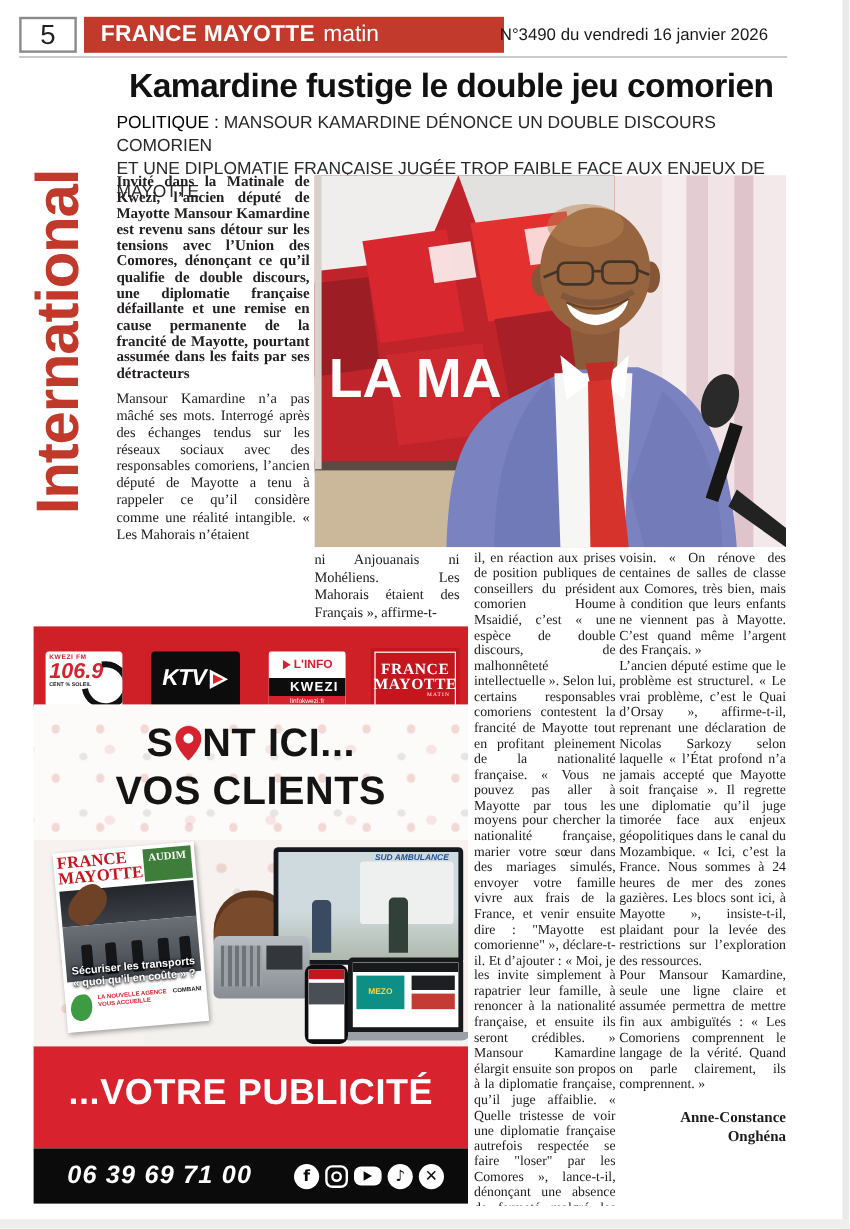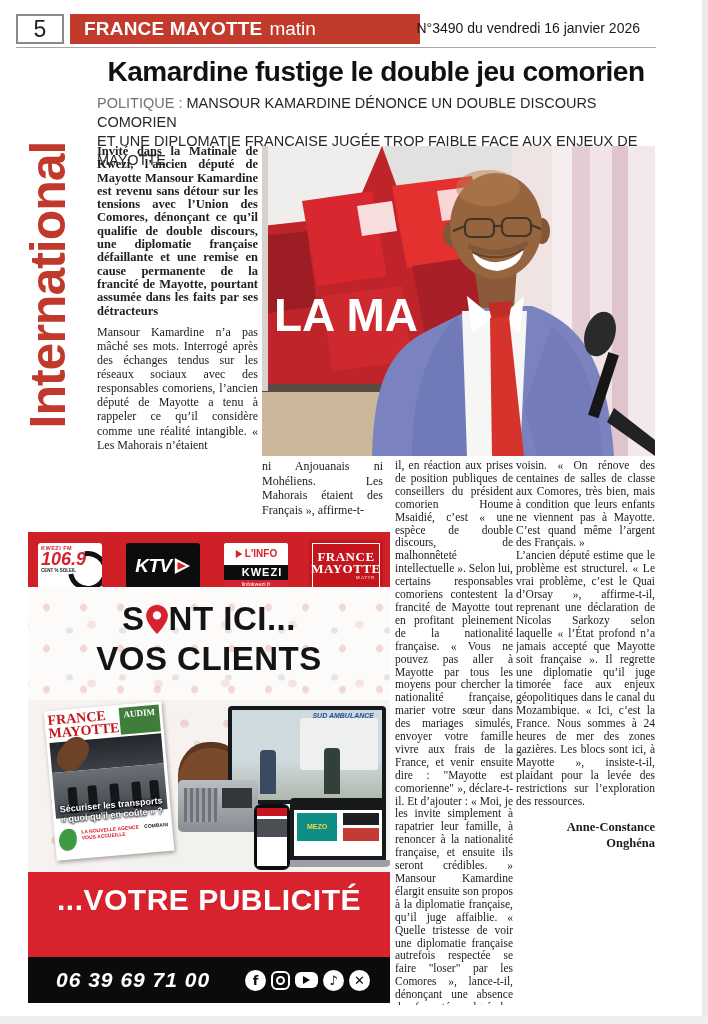--- a/index.html
+++ b/index.html
@@ -25,40 +25,40 @@
   .section-label{position:absolute;left:-147px;top:255px;width:390px;height:60px;
                  transform:rotate(-90deg);font-family:"Liberation Sans",sans-serif;font-weight:bold;
                  font-size:50px;letter-spacing:-1px;color:#c0392b;text-align:center;line-height:60px;}
 
   
   .headline{position:absolute;left:97px;top:56px;width:558px;margin:0;text-align:center;
             font-family:"Liberation Sans",sans-serif;font-weight:bold;font-size:28px;
             letter-spacing:-.5px;color:#111;}
   .kicker{position:absolute;left:97px;top:94px;width:560px;font-family:"Liberation Sans",sans-serif;
           font-size:14.5px;line-height:19px;color:#28282a;}
-  .kicker .red{color:#737373;}
+  .kicker .red{color:#000000;}
 
   
   .col{position:absolute;text-align:justify;font-size:11.5px;line-height:12.9px;color:#1b1b1b;}
   .col p{margin:0;}
   .col1{left:97px;top:145px;width:161px;height:377px;}
   .col1 .lead{font-weight:bold;font-size:12.5px;line-height:13.3px;color:#23201f;}
   .col1 .p2{margin-top:7px;font-size:12px;line-height:14.1px;}
   .col2{left:262px;top:459px;width:121px;height:58px;font-size:12px;line-height:14.5px;}
   .col3{left:395px;top:459px;width:118px;height:546px;overflow:hidden;}
   .col4{left:516px;top:459px;width:139px;height:546px;overflow:hidden;}
   .byline{margin-top:12px !important;text-align:right;font-weight:bold;font-size:12.5px;line-height:16px;}
 
   
   .photo{position:absolute;left:262px;top:146px;width:393px;height:370px;margin:0;overflow:hidden;}
 
   
   .ad{position:absolute;left:28px;top:520px;width:362px;height:483px;font-family:"Liberation Sans",sans-serif;}
-  .ad-banner{position:absolute;left:0;top:12px;width:362px;height:67px;background:#cf2027;
-             display:flex;align-items:center;justify-content:space-between;padding:0 10px;box-sizing:border-box;}
+  .ad-banner{position:absolute;left:0;top:2px;width:362px;height:67px;background:#cf2027;
+             display:flex;align-items:flex-end;justify-content:space-between;padding:0 10px;box-sizing:border-box;}
   .logo{box-sizing:border-box;flex:none;}
   .logo-kwezifm{width:64px;height:46px;background:#fff;border-radius:3px;position:relative;padding:2px 3px;overflow:hidden;}
   .logo-kwezifm .t{font-size:5.5px;font-weight:bold;color:#d6212e;letter-spacing:.5px;}
   .logo-kwezifm .f{font-size:18px;font-weight:bold;font-style:italic;color:#d6212e;line-height:17px;}
   .logo-kwezifm .s{font-size:4.5px;font-weight:bold;color:#222;}
   .logo-kwezifm .swirl{position:absolute;right:-6px;top:8px;width:30px;height:30px;border:5px solid #111;
                        border-left-color:transparent;border-radius:50%;transform:rotate(35deg);}
   .logo-ktv{width:74px;height:46px;background:#0c0c0c;border-radius:3px;display:flex;align-items:center;
             justify-content:center;gap:1px;}
   .logo-ktv .k{color:#fff;font-weight:bold;font-style:italic;font-size:19px;letter-spacing:-.5px;}
@@ -134,21 +134,21 @@
   .lap-screen{width:96px;height:62px;background:#17191b;border-radius:4px 4px 0 0;padding:4px;box-sizing:border-box;}
   .lap-page{position:relative;width:100%;height:100%;background:#fff;overflow:hidden;}
   .lap-nav{height:8px;background:#17191b;}
   .lap-hero{position:absolute;left:3px;top:11px;width:40px;height:28px;background:#0e8f86;}
   .lap-hero span{display:block;text-align:center;color:#ffd23e;font-weight:bold;font-size:7px;margin-top:10px;}
   .lap-b1{position:absolute;right:3px;top:11px;width:36px;height:12px;background:#1d1f22;}
   .lap-b2{position:absolute;right:3px;top:26px;width:36px;height:13px;background:#c43a34;}
   .lap-base{width:108px;height:7px;background:#9aa0a5;border-radius:0 0 8px 8px;margin-left:-6px;}
 
   .ad-red{position:absolute;left:0;top:352px;width:362px;height:85px;background:#d8232e;color:#fff;
-          text-align:center;box-sizing:border-box;padding-top:12px;}
+          text-align:center;box-sizing:border-box;padding-top:23px;}
   .ad-red .t1{font-weight:800;font-size:30px;line-height:32px;letter-spacing:.5px;}
   .ad-red .t2{font-weight:400;font-size:24px;line-height:30px;letter-spacing:4px;opacity:.95;}
   .ad-black{position:absolute;left:0;top:437px;width:362px;height:46px;background:#0b0b0b;color:#fff;
             display:flex;align-items:center;justify-content:space-between;padding:0 20px 0 28px;box-sizing:border-box;}
   .ad-phone{font-weight:bold;font-size:21px;letter-spacing:1px;font-style:italic;}
   .socials{display:flex;align-items:center;gap:5px;}
   .sicon{width:21px;height:21px;border-radius:50%;background:#fff;color:#0b0b0b;display:flex;
          align-items:center;justify-content:center;font-weight:bold;font-size:13px;
          font-family:"DejaVu Sans",sans-serif;}
   .sicon.insta{background:transparent;border:2px solid #fff;border-radius:6px;width:15px;height:15px;position:relative;}
@@ -237,20 +237,21 @@
 
   <div class="col col2">
     <p>ni Anjouanais ni Mohéliens. Les Mahorais étaient des Français », affirme-t-</p>
   </div>
   <div class="col col3">
     <p>il, en réaction aux prises de position publiques de conseillers du président comorien Houme Msaidié, c’est « une espèce de double discours, de malhonnêteté intellectuelle ». Selon lui, certains responsables comoriens contestent la francité de Mayotte tout en profitant pleinement de la nationalité française. « Vous ne pouvez pas aller à Mayotte par tous les moyens pour chercher la nationalité française, marier votre sœur dans des mariages simulés, envoyer votre famille vivre aux frais de la France, et venir ensuite dire : "Mayotte est comorienne" », déclare-t-il. Et d’ajouter : « Moi, je les invite simplement à rapatrier leur famille, à renoncer à la nationalité française, et ensuite ils seront crédibles. » Mansour Kamardine élargit ensuite son propos à la diplomatie française, qu’il juge affaiblie. « Quelle tristesse de voir une diplomatie française autrefois respectée se faire "loser" par les Comores », lance-t-il, dénonçant une absence de fermeté malgré les investissements français dans l’archipel</p>
   </div>
   <div class="col col4">
     <p>voisin. « On rénove des centaines de salles de classe aux Comores, très bien, mais à condition que leurs enfants ne viennent pas à Mayotte. C’est quand même l’argent des Français. »</p>
     <p>L’ancien député estime que le problème est structurel. « Le vrai problème, c’est le Quai d’Orsay », affirme-t-il, reprenant une déclaration de Nicolas Sarkozy selon laquelle « l’État profond n’a jamais accepté que Mayotte soit française ». Il regrette une diplomatie qu’il juge timorée face aux enjeux géopolitiques dans le canal du Mozambique. « Ici, c’est la France. Nous sommes à 24 heures de mer des zones gazières. Les blocs sont ici, à Mayotte », insiste-t-il, plaidant pour la levée des restrictions sur l’exploration des ressources.</p>
+    <p>Pour Mansour Kamardine, seule une ligne claire et assumée permettra de mettre fin aux ambiguïtés : « Les Comoriens comprennent le langage de la vérité. Quand on parle clairement, ils comprennent. »</p>
     <p class="byline">
       <span>Anne-Constance</span><br>
       <span>Onghéna</span>
     </p>
   </div>
 
   <aside class="ad">
 
     <div class="ad-banner">
       <div class="logo logo-kwezifm">

